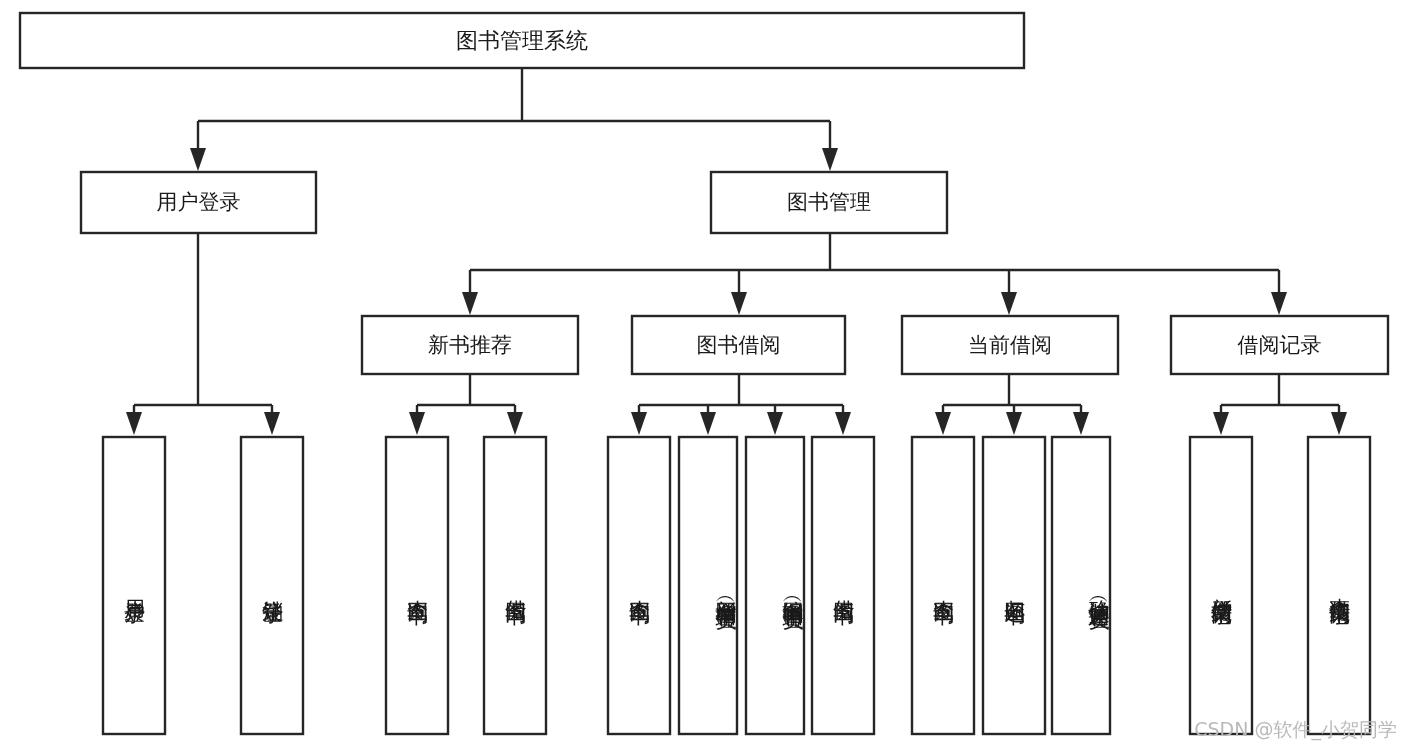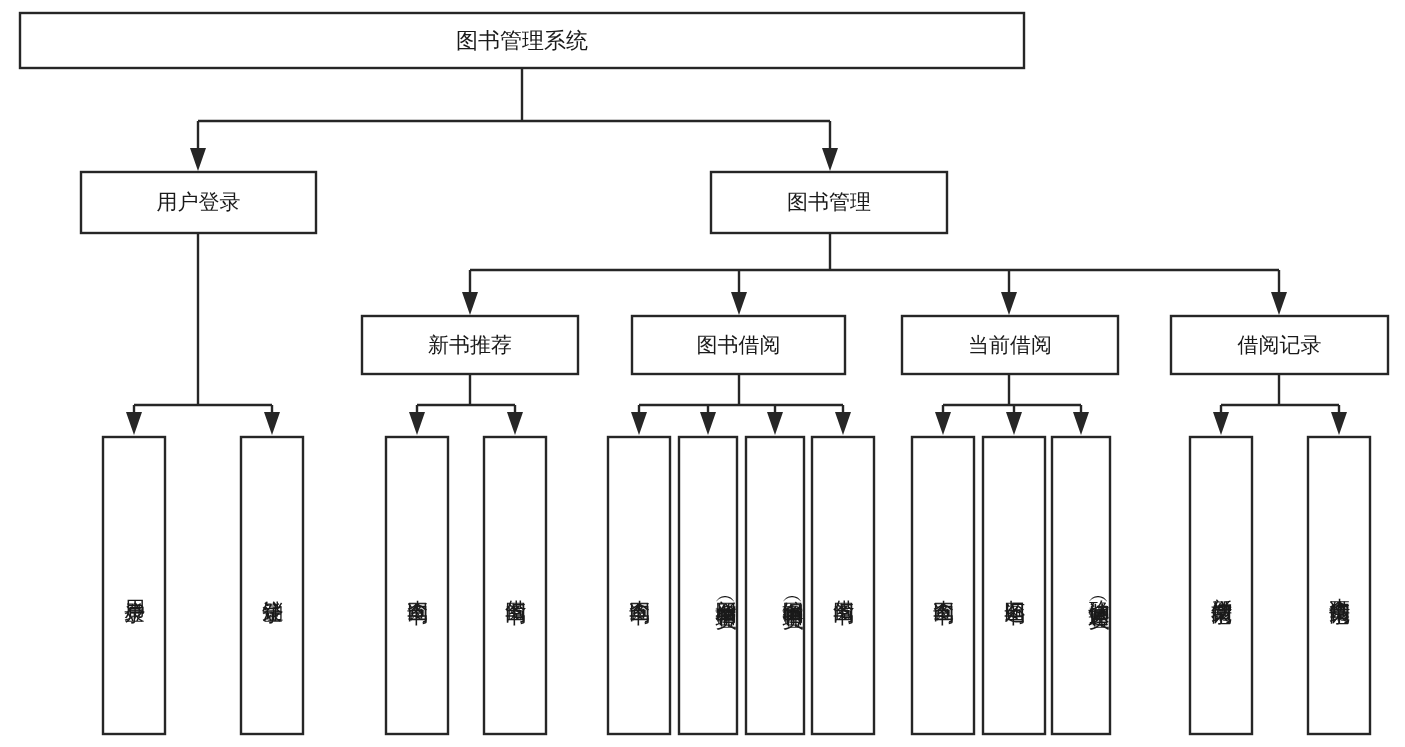--- a/index.html
+++ b/index.html
@@ -227,13 +227,14 @@
   <div class="vlabel mid" style="left:608px; top:437px; width:62px; height:297px;">查询图书</div>
   <div class="vlabel" style="left:679px; top:445px; width:58px; height:289px;">新增图书（管理员）</div>
   <div class="vlabel" style="left:746px; top:445px; width:58px; height:289px;">编辑图书（管理员）</div>
   <div class="vlabel mid" style="left:812px; top:437px; width:62px; height:297px;">借阅图书</div>
   <div class="vlabel mid" style="left:912px; top:437px; width:62px; height:297px;">查询图书</div>
   <div class="vlabel mid" style="left:983px; top:437px; width:62px; height:297px;">归还图书</div>
   <div class="vlabel" style="left:1052px; top:445px; width:58px; height:289px;">确认归还（管理员）</div>
   <div class="vlabel mid" style="left:1190px; top:437px; width:62px; height:297px;">新增借阅记录</div>
   <div class="vlabel mid" style="left:1308px; top:437px; width:62px; height:297px;">查询借阅记录</div>
 
+  <div class="watermark">CSDN @软件_小贺同学</div>
 </div>
 
 </body></html>

